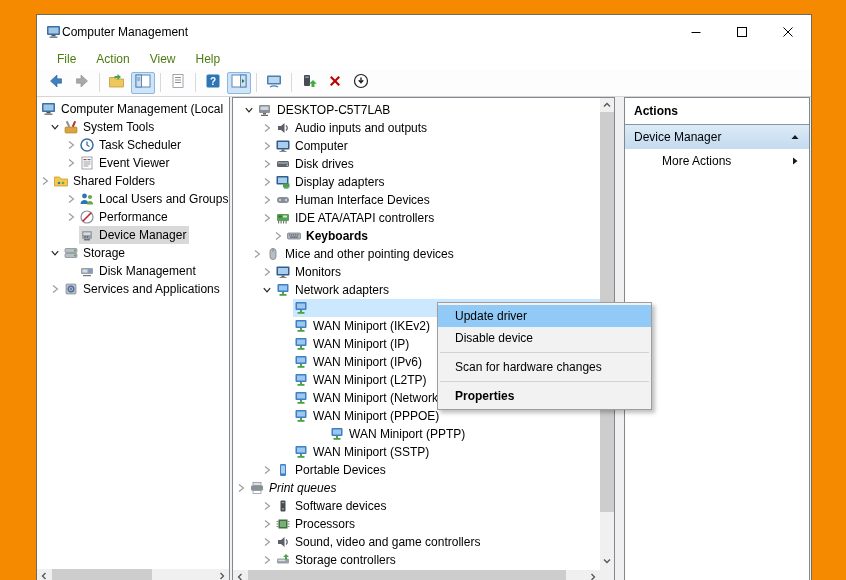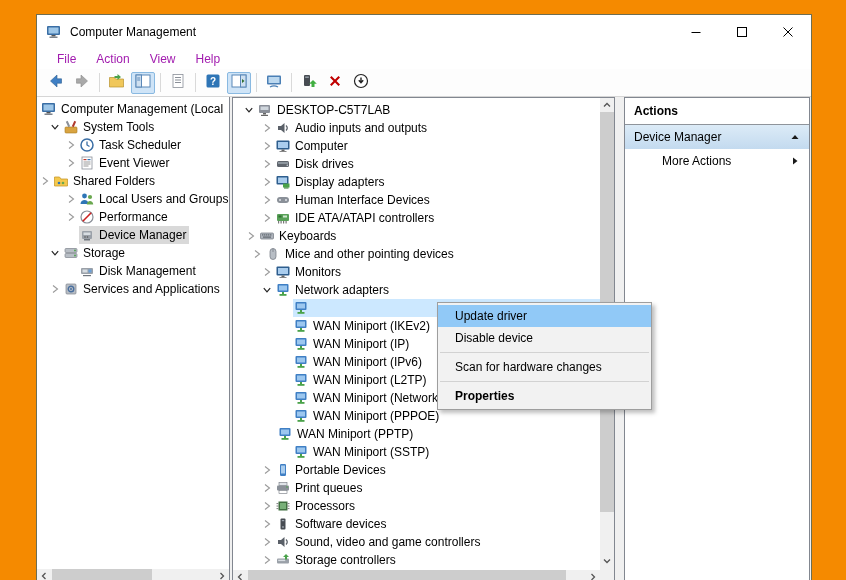--- a/index.html
+++ b/index.html
@@ -3,26 +3,26 @@
 <meta charset="utf-8">
 <style>
   html,body{margin:0;padding:0;}
   .canvas{position:relative;width:846px;height:580px;overflow:hidden;
     font-family:"Liberation Sans","DejaVu Sans",sans-serif;background:#F58A00;}
   .window{position:absolute;left:36px;top:14px;width:774px;height:570px;
     background:#fff;border:1px solid #6e6e52;}
   
   .titlebar{height:34px;position:relative;display:flex;align-items:center;background:#fff;}
   .title-icon{margin-left:9px;width:16px;height:16px;flex:0 0 16px;}
-  .title-text{margin-left:8px;font-size:12px;color:#000;}
+  .title-text{font-size:12px;color:#000;}
   .win-controls{position:absolute;right:0;top:0;height:34px;display:flex;}
   .win-btn{width:46px;height:34px;display:flex;align-items:center;justify-content:center;}
   
   .menubar{height:20px;display:flex;align-items:center;padding-left:10px;font-size:12px;background:#fff;}
-  .menu-item{padding:2px 10px 3px 10px;color:#a21caf;}
+  .menu-item{padding:2px 10px 3px 10px;color:#4d7c0f;}
   
   .toolbar{height:27px;display:flex;align-items:center;padding-left:6px;background:#fdfdfd;
     border-bottom:1px solid #d6d6d6;}
   .tb-btn{width:24px;height:22px;display:flex;align-items:center;justify-content:center;margin:0 1px;box-sizing:border-box;}
   .tb-btn.toggled{background:#cfe4f7;border:1px solid #89b9e1;border-radius:2px;}
   .tb-sep{width:1px;height:19px;background:#d9d9d9;margin:0 4px;}
   
   .panes{position:absolute;left:0;top:82px;right:0;bottom:0;background:#f0f0f0;}
   .pane-left{position:absolute;left:0;top:0;bottom:0;width:192px;background:#fff;
     border-right:1px solid #828790;overflow:hidden;}
@@ -499,21 +499,21 @@
                     <rect x="8" y="5.5" width="4" height="2" fill="#cfe8cf"></rect>
                     <rect x="3" y="11" width="1.2" height="2.5" fill="#777"></rect>
                     <rect x="5.5" y="11" width="1.2" height="2.5" fill="#777"></rect>
                     <rect x="8" y="11" width="1.2" height="2.5" fill="#777"></rect>
                     <rect x="10.5" y="11" width="1.2" height="2.5" fill="#777"></rect>
                   </svg>
                 </span>
                 <span class="tlabel">IDE ATA/ATAPI controllers</span>
               </span>
             </div>
-            <div class="trow" style="padding-left: 10px;">
+            <div class="trow" style="padding-left: 37px; font-weight: bold;">
               <span class="chev">
                 <svg width="10" height="10" viewBox="0 0 10 10">
                   <path d="M3 1.5L7.5 5 3 8.5" stroke="#9a9a9a" stroke-width="1.1" fill="none"></path>
                 </svg>
               </span>
               <span class="selwrap">
                 <span class="ticon">
                   <svg width="16" height="16" viewBox="0 0 16 16">
                     <rect x="1.5" y="5" width="13" height="6" rx="1" fill="#aeb4bc" stroke="#70767e" stroke-width="0.7"></rect>
                     <rect x="3" y="6.3" width="1.4" height="1.2" fill="#5f656d"></rect>
@@ -670,21 +670,21 @@
                   <svg width="16" height="16" viewBox="0 0 16 16">
                     <rect x="2.5" y="2" width="11" height="8" rx="1" fill="#3f7fc4"></rect>
                     <rect x="4" y="3.5" width="8" height="5" fill="#9cc7ef"></rect>
                     <rect x="7" y="10" width="2" height="2" fill="#4aa24a"></rect>
                     <rect x="4.5" y="12" width="7" height="1.8" fill="#4aa24a"></rect>
                   </svg>
                 </span>
                 <span class="tlabel">WAN Miniport (PPPOE)</span>
               </span>
             </div>
-            <div class="trow" style="padding-left: 28px;">
+            <div class="trow" style="padding-left: 60px; margin-left: 20px;">
               <span class="chev"></span>
               <span class="selwrap">
                 <span class="ticon">
                   <svg width="16" height="16" viewBox="0 0 16 16">
                     <rect x="2.5" y="2" width="11" height="8" rx="1" fill="#3f7fc4"></rect>
                     <rect x="4" y="3.5" width="8" height="5" fill="#9cc7ef"></rect>
                     <rect x="7" y="10" width="2" height="2" fill="#4aa24a"></rect>
                     <rect x="4.5" y="12" width="7" height="1.8" fill="#4aa24a"></rect>
                   </svg>
                 </span>
@@ -714,36 +714,53 @@
               <span class="selwrap">
                 <span class="ticon">
                   <svg width="16" height="16" viewBox="0 0 16 16">
                     <rect x="5" y="2" width="6" height="12" rx="1.2" fill="#3f7fc4"></rect>
                     <rect x="6" y="3.5" width="4" height="8" fill="#aacdee"></rect>
                   </svg>
                 </span>
                 <span class="tlabel">Portable Devices</span>
               </span>
             </div>
-            <div class="trow" style="padding-left: 26px;">
+            <div class="trow" style=" font-style: italic;">
               <span class="chev">
                 <svg width="10" height="10" viewBox="0 0 10 10">
                   <path d="M3 1.5L7.5 5 3 8.5" stroke="#9a9a9a" stroke-width="1.1" fill="none"></path>
                 </svg>
               </span>
               <span class="selwrap">
                 <span class="ticon">
                   <svg width="16" height="16" viewBox="0 0 16 16">
                     <rect x="4" y="2.5" width="8" height="3" fill="#dfe3e8" stroke="#70767e" stroke-width="0.6"></rect>
                     <rect x="2" y="5.5" width="12" height="5" rx="1" fill="#8a9098"></rect>
                     <rect x="4" y="10.5" width="8" height="3" fill="#fff" stroke="#70767e" stroke-width="0.6"></rect>
                     <circle cx="12" cy="7" r="0.8" fill="#4aa24a"></circle>
                   </svg>
                 </span>
                 <span class="tlabel">Print queues</span>
+              </span>
+            </div>
+            <div class="trow" style="padding-left: 26px;">
+              <span class="chev">
+                <svg width="10" height="10" viewBox="0 0 10 10">
+                  <path d="M3 1.5L7.5 5 3 8.5" stroke="#9a9a9a" stroke-width="1.1" fill="none"></path>
+                </svg>
+              </span>
+              <span class="selwrap">
+                <span class="ticon">
+                  <svg width="16" height="16" viewBox="0 0 16 16">
+                    <rect x="5.5" y="2.5" width="5" height="11" rx="1" fill="#474c52"></rect>
+                    <rect x="6.8" y="4" width="2.4" height="1.2" fill="#9aa2ab"></rect>
+                    <circle cx="8" cy="11" r="0.9" fill="#9aa2ab"></circle>
+                  </svg>
+                </span>
+                <span class="tlabel">Software devices</span>
               </span>
             </div>
             <div class="trow" style="padding-left: 26px;">
               <span class="chev">
                 <svg width="10" height="10" viewBox="0 0 10 10">
                   <path d="M3 1.5L7.5 5 3 8.5" stroke="#9a9a9a" stroke-width="1.1" fill="none"></path>
                 </svg>
               </span>
               <span class="selwrap">
                 <span class="ticon">
@@ -752,37 +769,20 @@
                     <rect x="5" y="5" width="6" height="6" fill="#78b078"></rect>
                     <rect x="1.5" y="5" width="2" height="1.1" fill="#888"></rect>
                     <rect x="1.5" y="7.5" width="2" height="1.1" fill="#888"></rect>
                     <rect x="1.5" y="10" width="2" height="1.1" fill="#888"></rect>
                     <rect x="12.5" y="5" width="2" height="1.1" fill="#888"></rect>
                     <rect x="12.5" y="7.5" width="2" height="1.1" fill="#888"></rect>
                     <rect x="12.5" y="10" width="2" height="1.1" fill="#888"></rect>
                   </svg>
                 </span>
                 <span class="tlabel">Processors</span>
-              </span>
-            </div>
-            <div class="trow" style="padding-left: 26px;">
-              <span class="chev">
-                <svg width="10" height="10" viewBox="0 0 10 10">
-                  <path d="M3 1.5L7.5 5 3 8.5" stroke="#9a9a9a" stroke-width="1.1" fill="none"></path>
-                </svg>
-              </span>
-              <span class="selwrap">
-                <span class="ticon">
-                  <svg width="16" height="16" viewBox="0 0 16 16">
-                    <rect x="5.5" y="2.5" width="5" height="11" rx="1" fill="#474c52"></rect>
-                    <rect x="6.8" y="4" width="2.4" height="1.2" fill="#9aa2ab"></rect>
-                    <circle cx="8" cy="11" r="0.9" fill="#9aa2ab"></circle>
-                  </svg>
-                </span>
-                <span class="tlabel">Software devices</span>
               </span>
             </div>
             <div class="trow" style="padding-left: 26px;">
               <span class="chev">
                 <svg width="10" height="10" viewBox="0 0 10 10">
                   <path d="M3 1.5L7.5 5 3 8.5" stroke="#9a9a9a" stroke-width="1.1" fill="none"></path>
                 </svg>
               </span>
               <span class="selwrap">
                 <span class="ticon">

